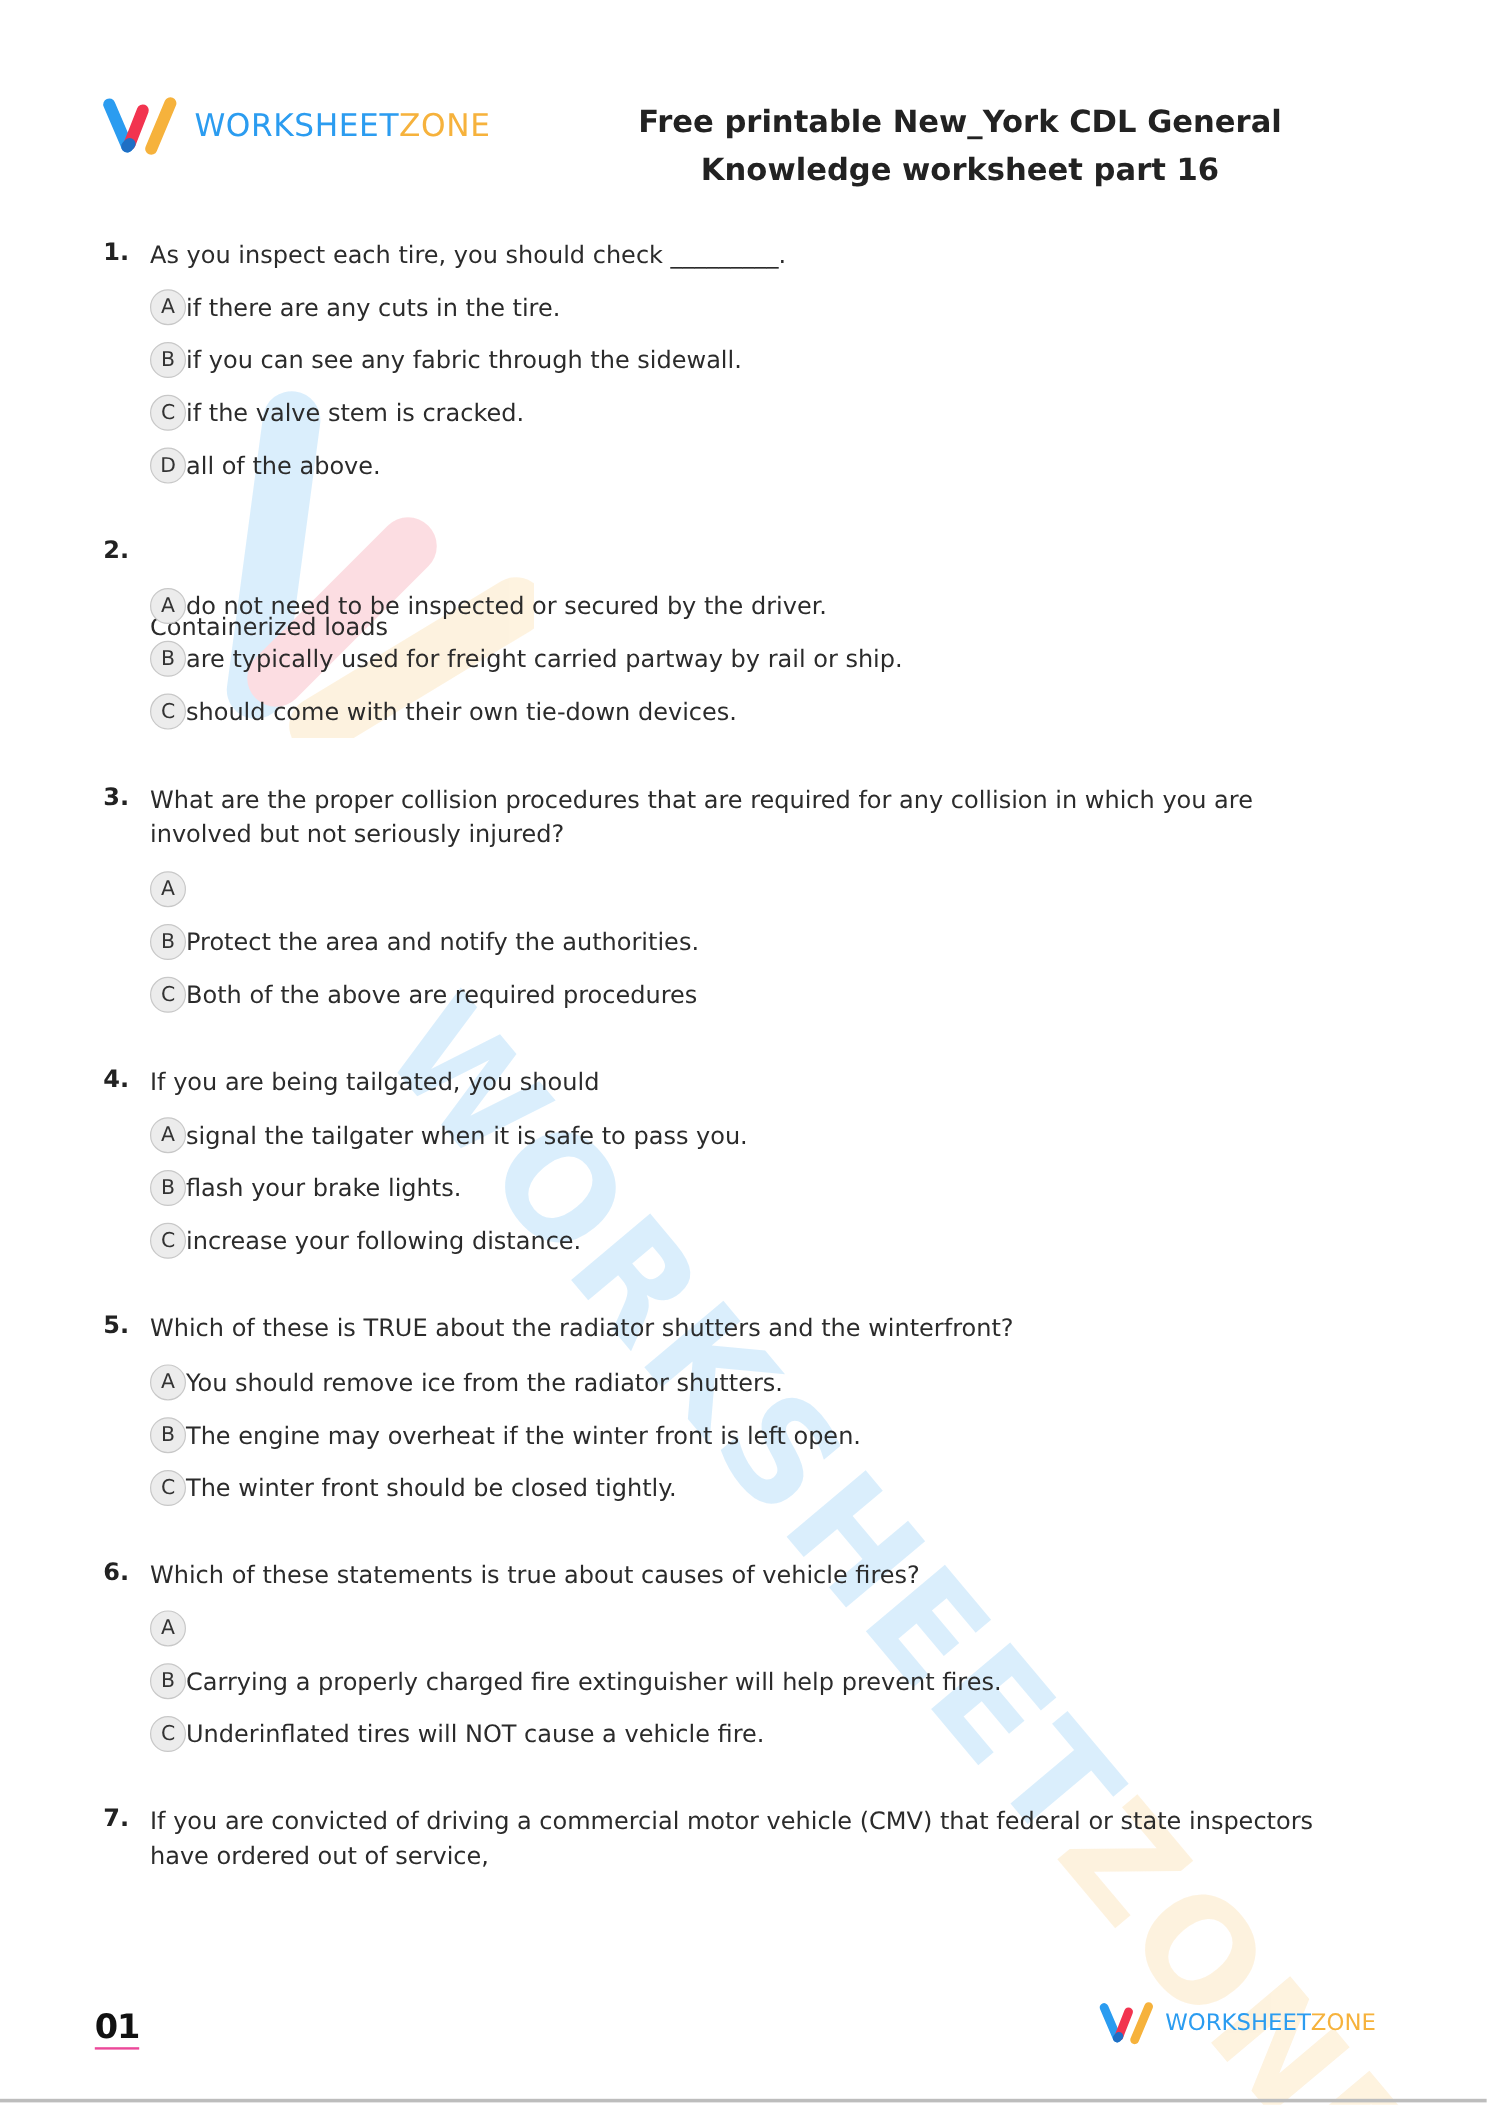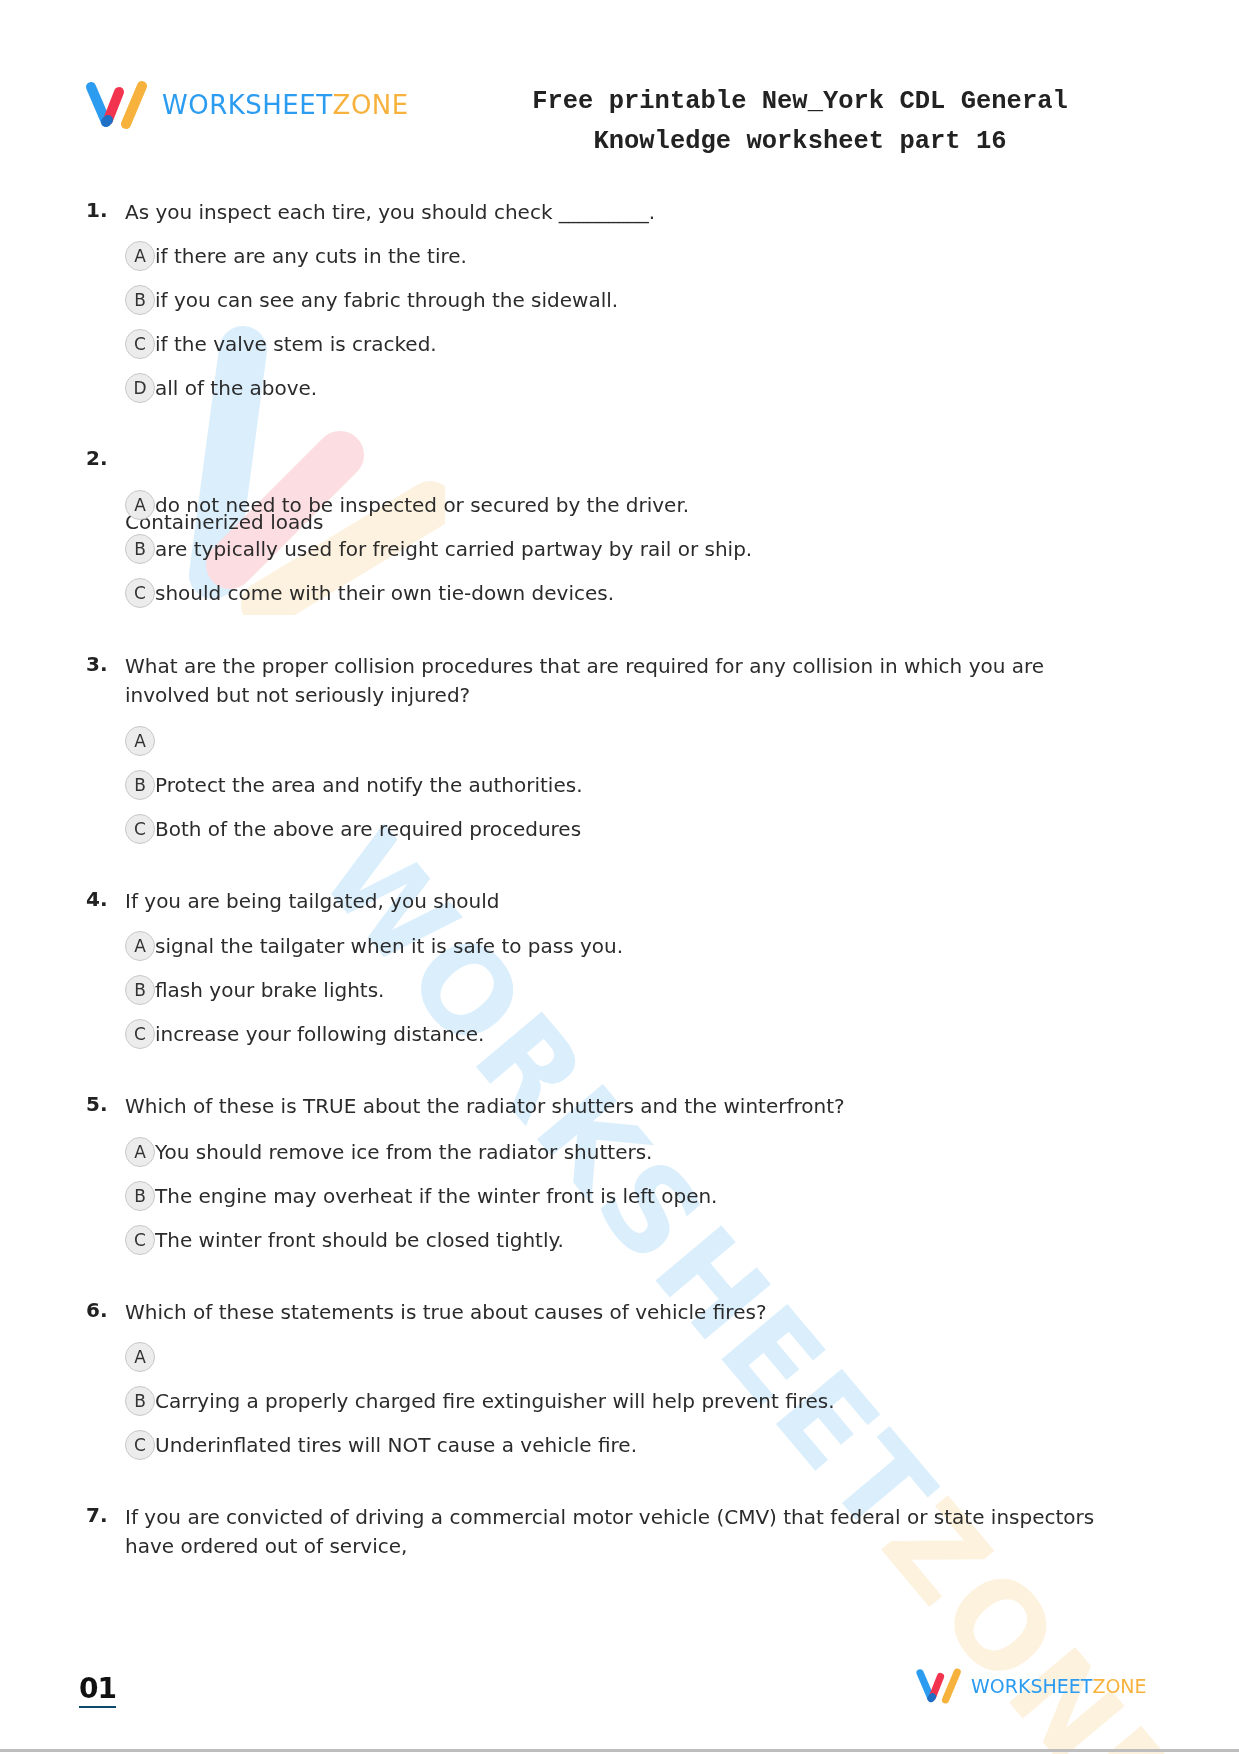--- a/index.html
+++ b/index.html
@@ -65,21 +65,21 @@
       left: 500px;
       width: 600px;
       top: 82px;
       text-align: center;
       font-family: "DejaVu Sans", sans-serif;
       font-weight: bold;
       font-size: 25.5px;
       line-height: 40px;
       color: #222222;
     }
-    .page-title span { display: block; font-family: Liberation Mono, monospace; }
+    .page-title span { display: block; }
 
     
     .q-num {
       position: absolute;
       left: 86px;
       font-family: "DejaVu Sans", sans-serif;
       font-weight: bold;
       font-size: 20px;
       color: #222222;
     }
@@ -124,21 +124,21 @@
 
     
     .page-number {
       position: absolute;
       left: 79px;
       top: 1672px;
       font-family: "DejaVu Sans", sans-serif;
       font-weight: bold;
       font-size: 28px;
       color: #111111;
-      border-bottom: 2px solid #0c4a6e;
+      border-bottom: 2px solid #ec4899;
       line-height: 34px;
       letter-spacing: -1px;
     }
     .footer-logo { left: 915px; top: 1667px; }
     .footer-logo .logo-text { font-size: 19px; margin-left: 8px; letter-spacing: 0; }
 
     .bottom-rule {
       position: absolute;
       left: 0;
       top: 1749px;

